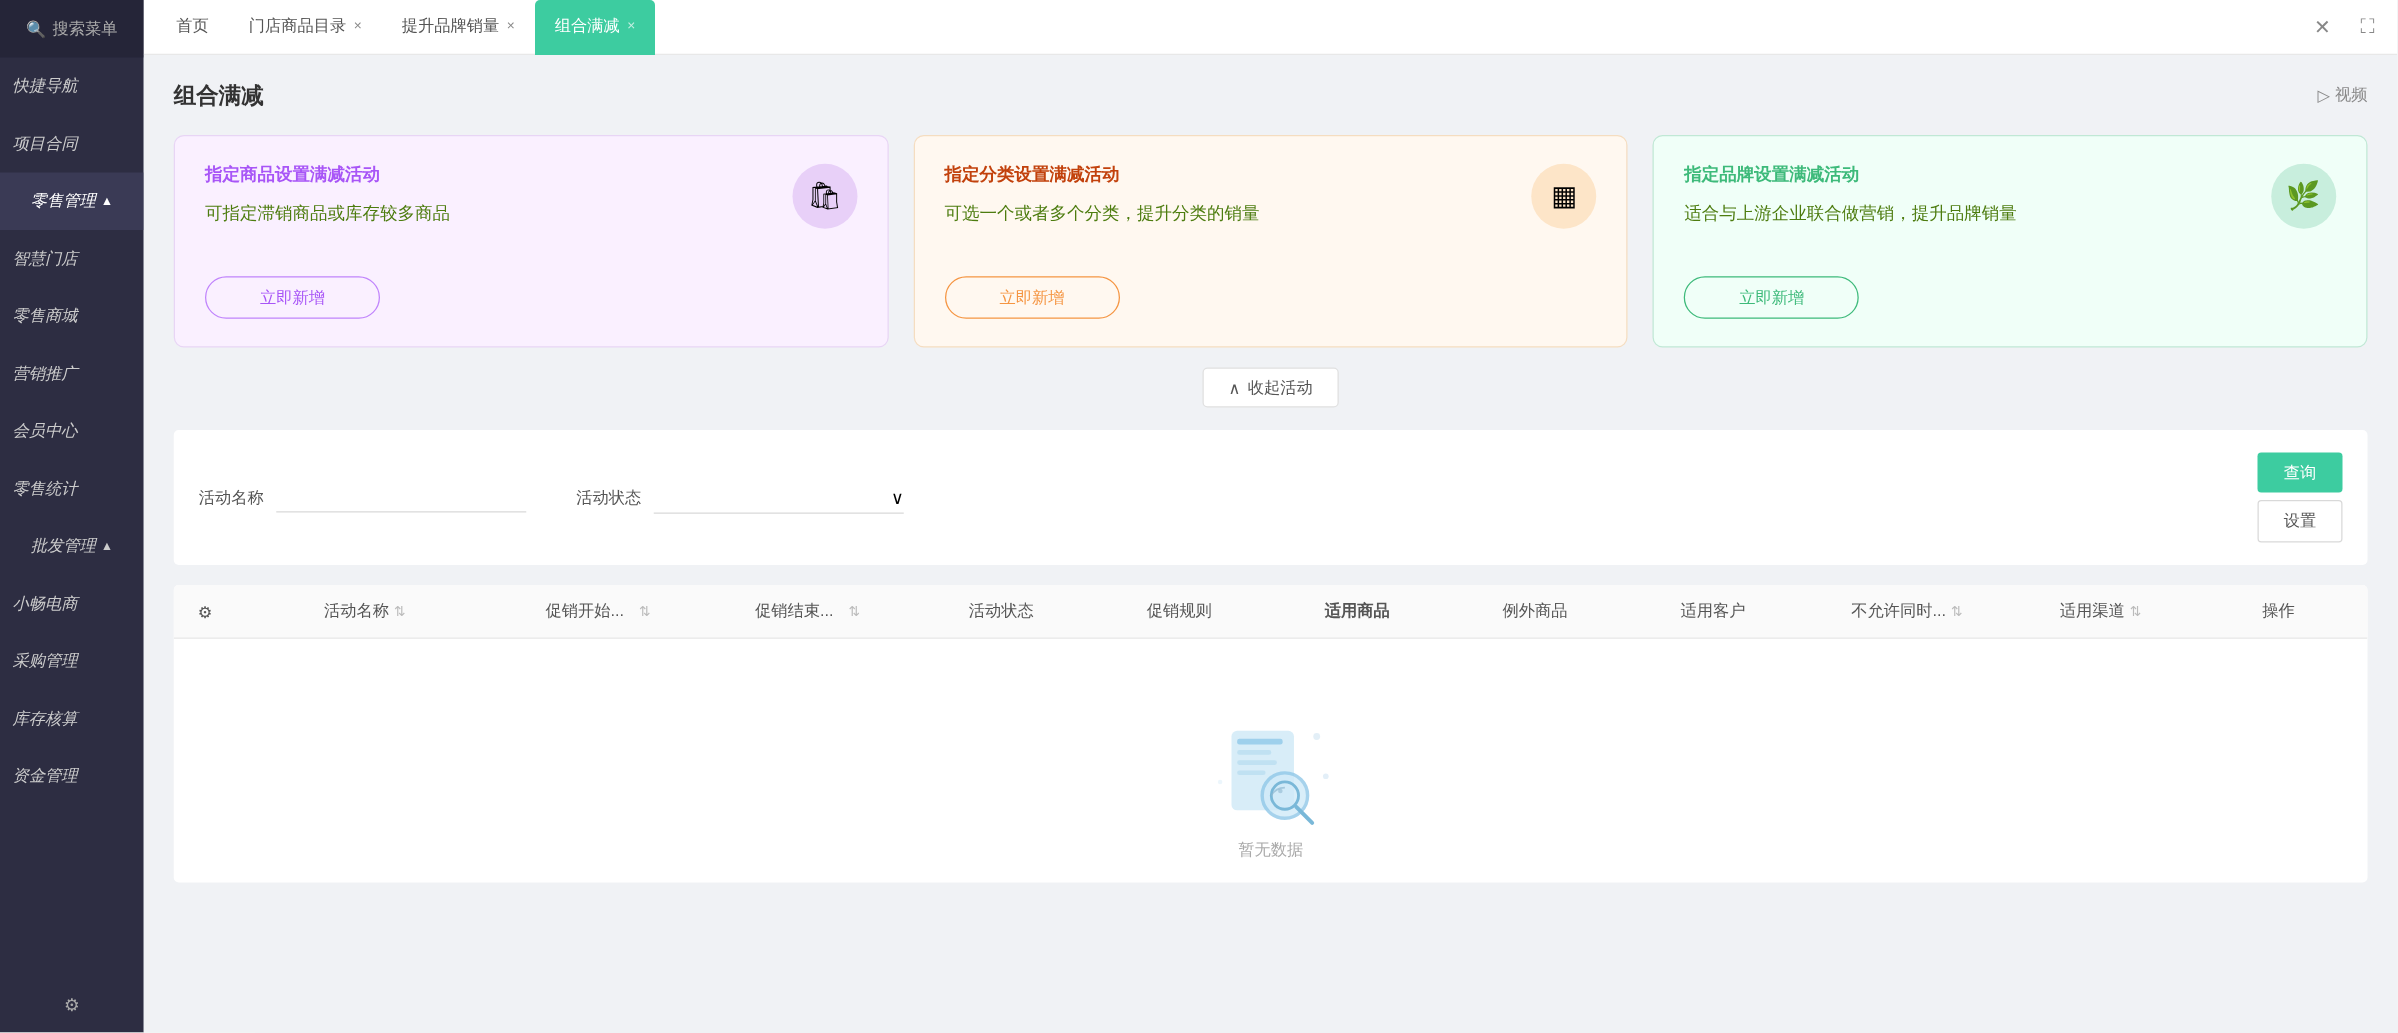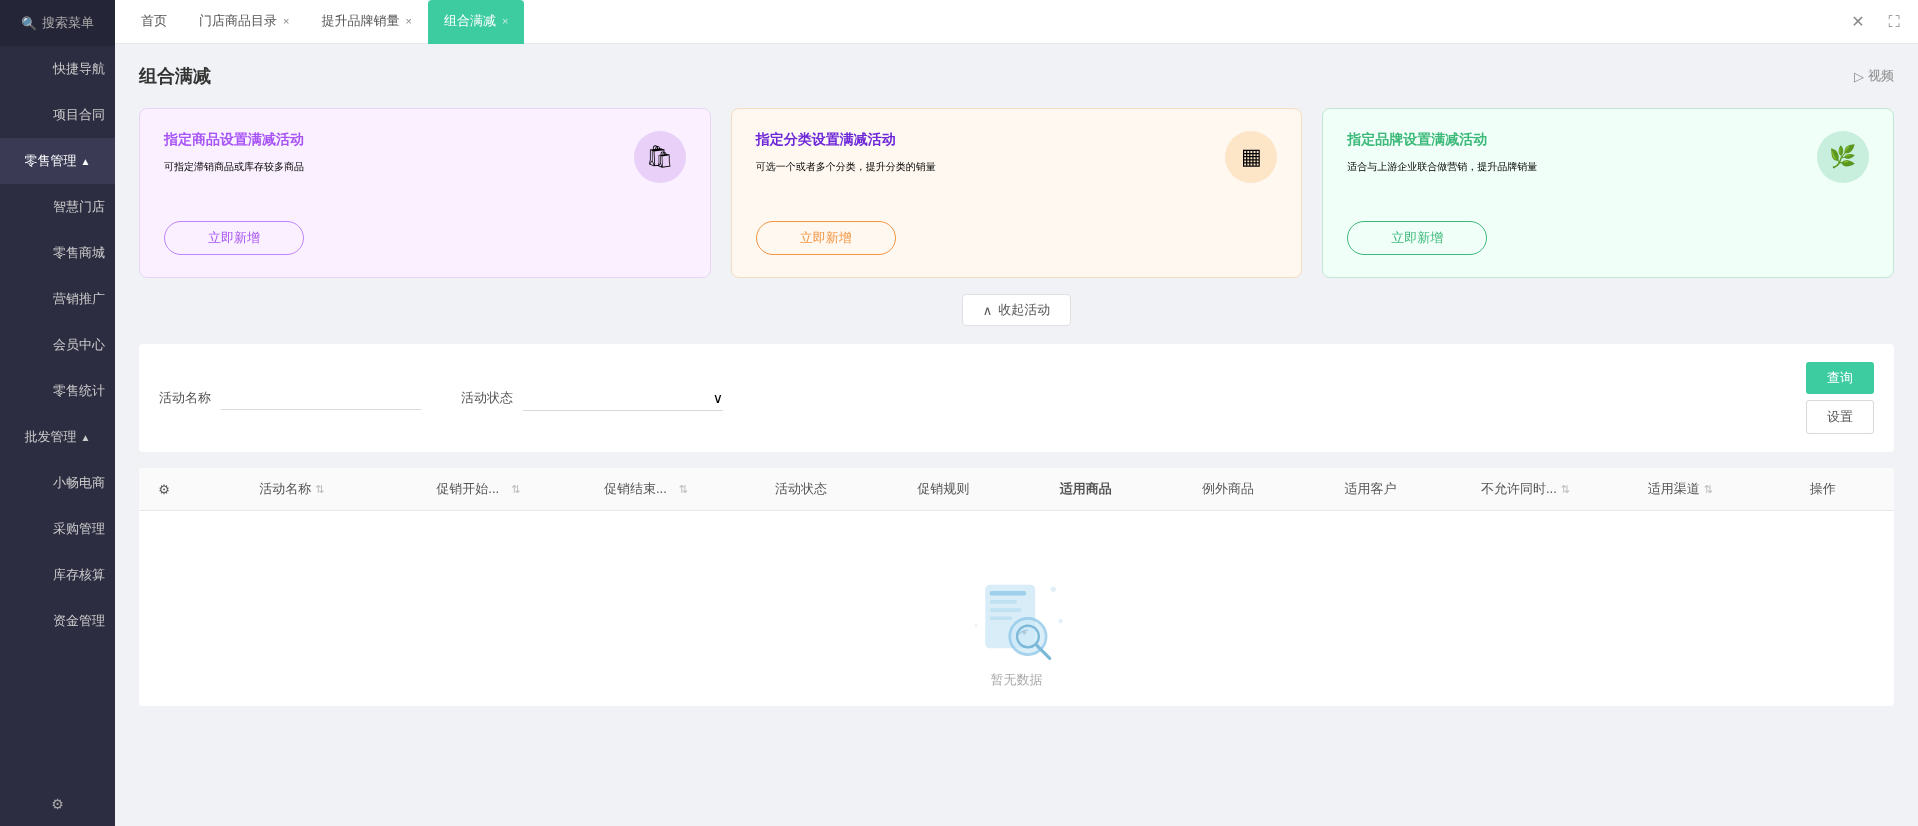--- a/index.html
+++ b/index.html
@@ -22,25 +22,26 @@
       font-size: 13px;
       text-align: center;
       cursor: pointer;
       display: flex;
       align-items: center;
       justify-content: center;
       gap: 5px;
     }
     .sidebar-item {
       padding: 14px 10px;
-      text-align: right;
+      text-align: left;
       font-size: 13px;
       color: #ccc;
       cursor: pointer;
       white-space: nowrap;
+      font-style: italic;
     }
     .sidebar-item.has-arrow {
       display: flex;
       align-items: center;
       justify-content: center;
       gap: 4px;
     }
     .sidebar-item.active { background: #3a3a55; color: #fff; }
     .sidebar-bottom {
       margin-top: auto;
@@ -156,26 +157,26 @@
     .card-purple { background: #faf0ff; border: 1px solid #e8d5f5; }
     .card-orange { background: #fff8f0; border: 1px solid #f5ddc0; }
     .card-green { background: #f0fff8; border: 1px solid #c0e8d5; }
 
     .card-title {
       font-size: 14px;
       font-weight: 600;
       margin-bottom: 10px;
     }
     .card-purple .card-title { color: #a855f7; }
-    .card-orange .card-title { color: #6d28d9; }
+    .card-orange .card-title { color: #c2410c; }
     .card-green .card-title { color: #3dba7a; }
 
     .card-desc {
-      font-size: 10px;
-      color: #000000;
+      font-size: 14px;
+      color: #4d7c0f;
       line-height: 1.6;
       flex: 1;
     }
     .card-icon {
       position: absolute;
       right: 24px;
       top: 22px;
       width: 52px;
       height: 52px;
       border-radius: 50%;

